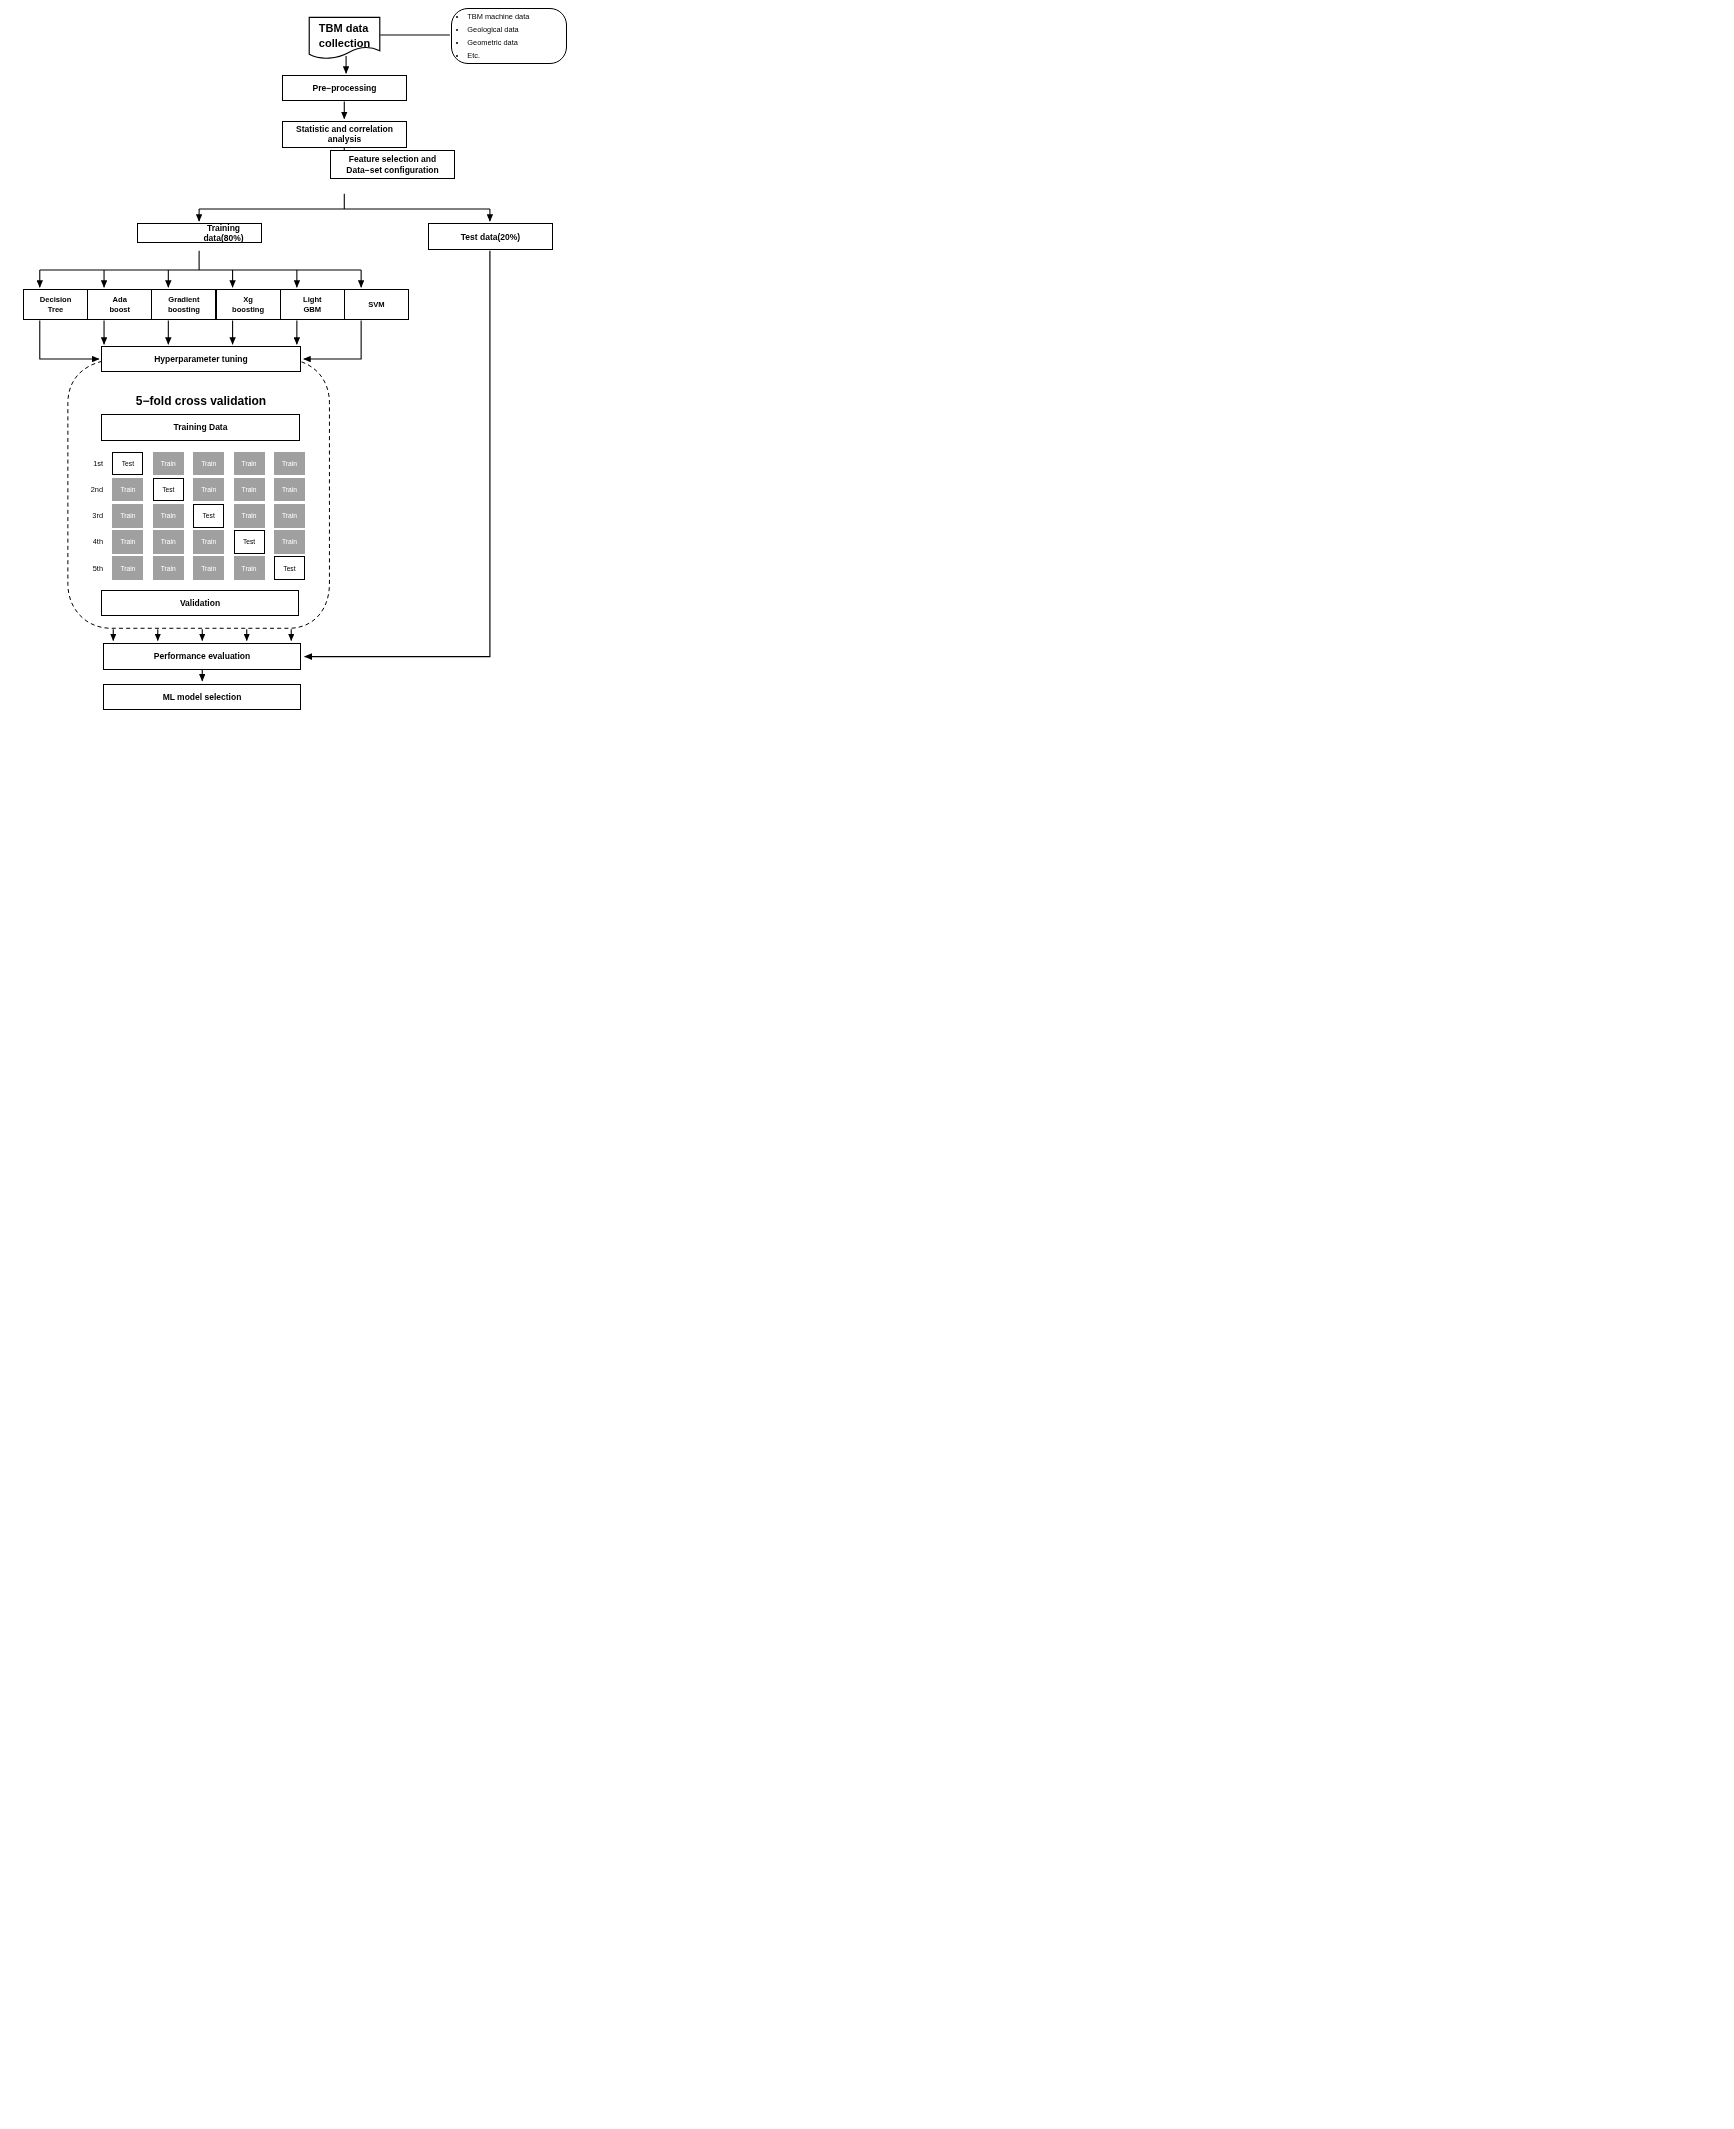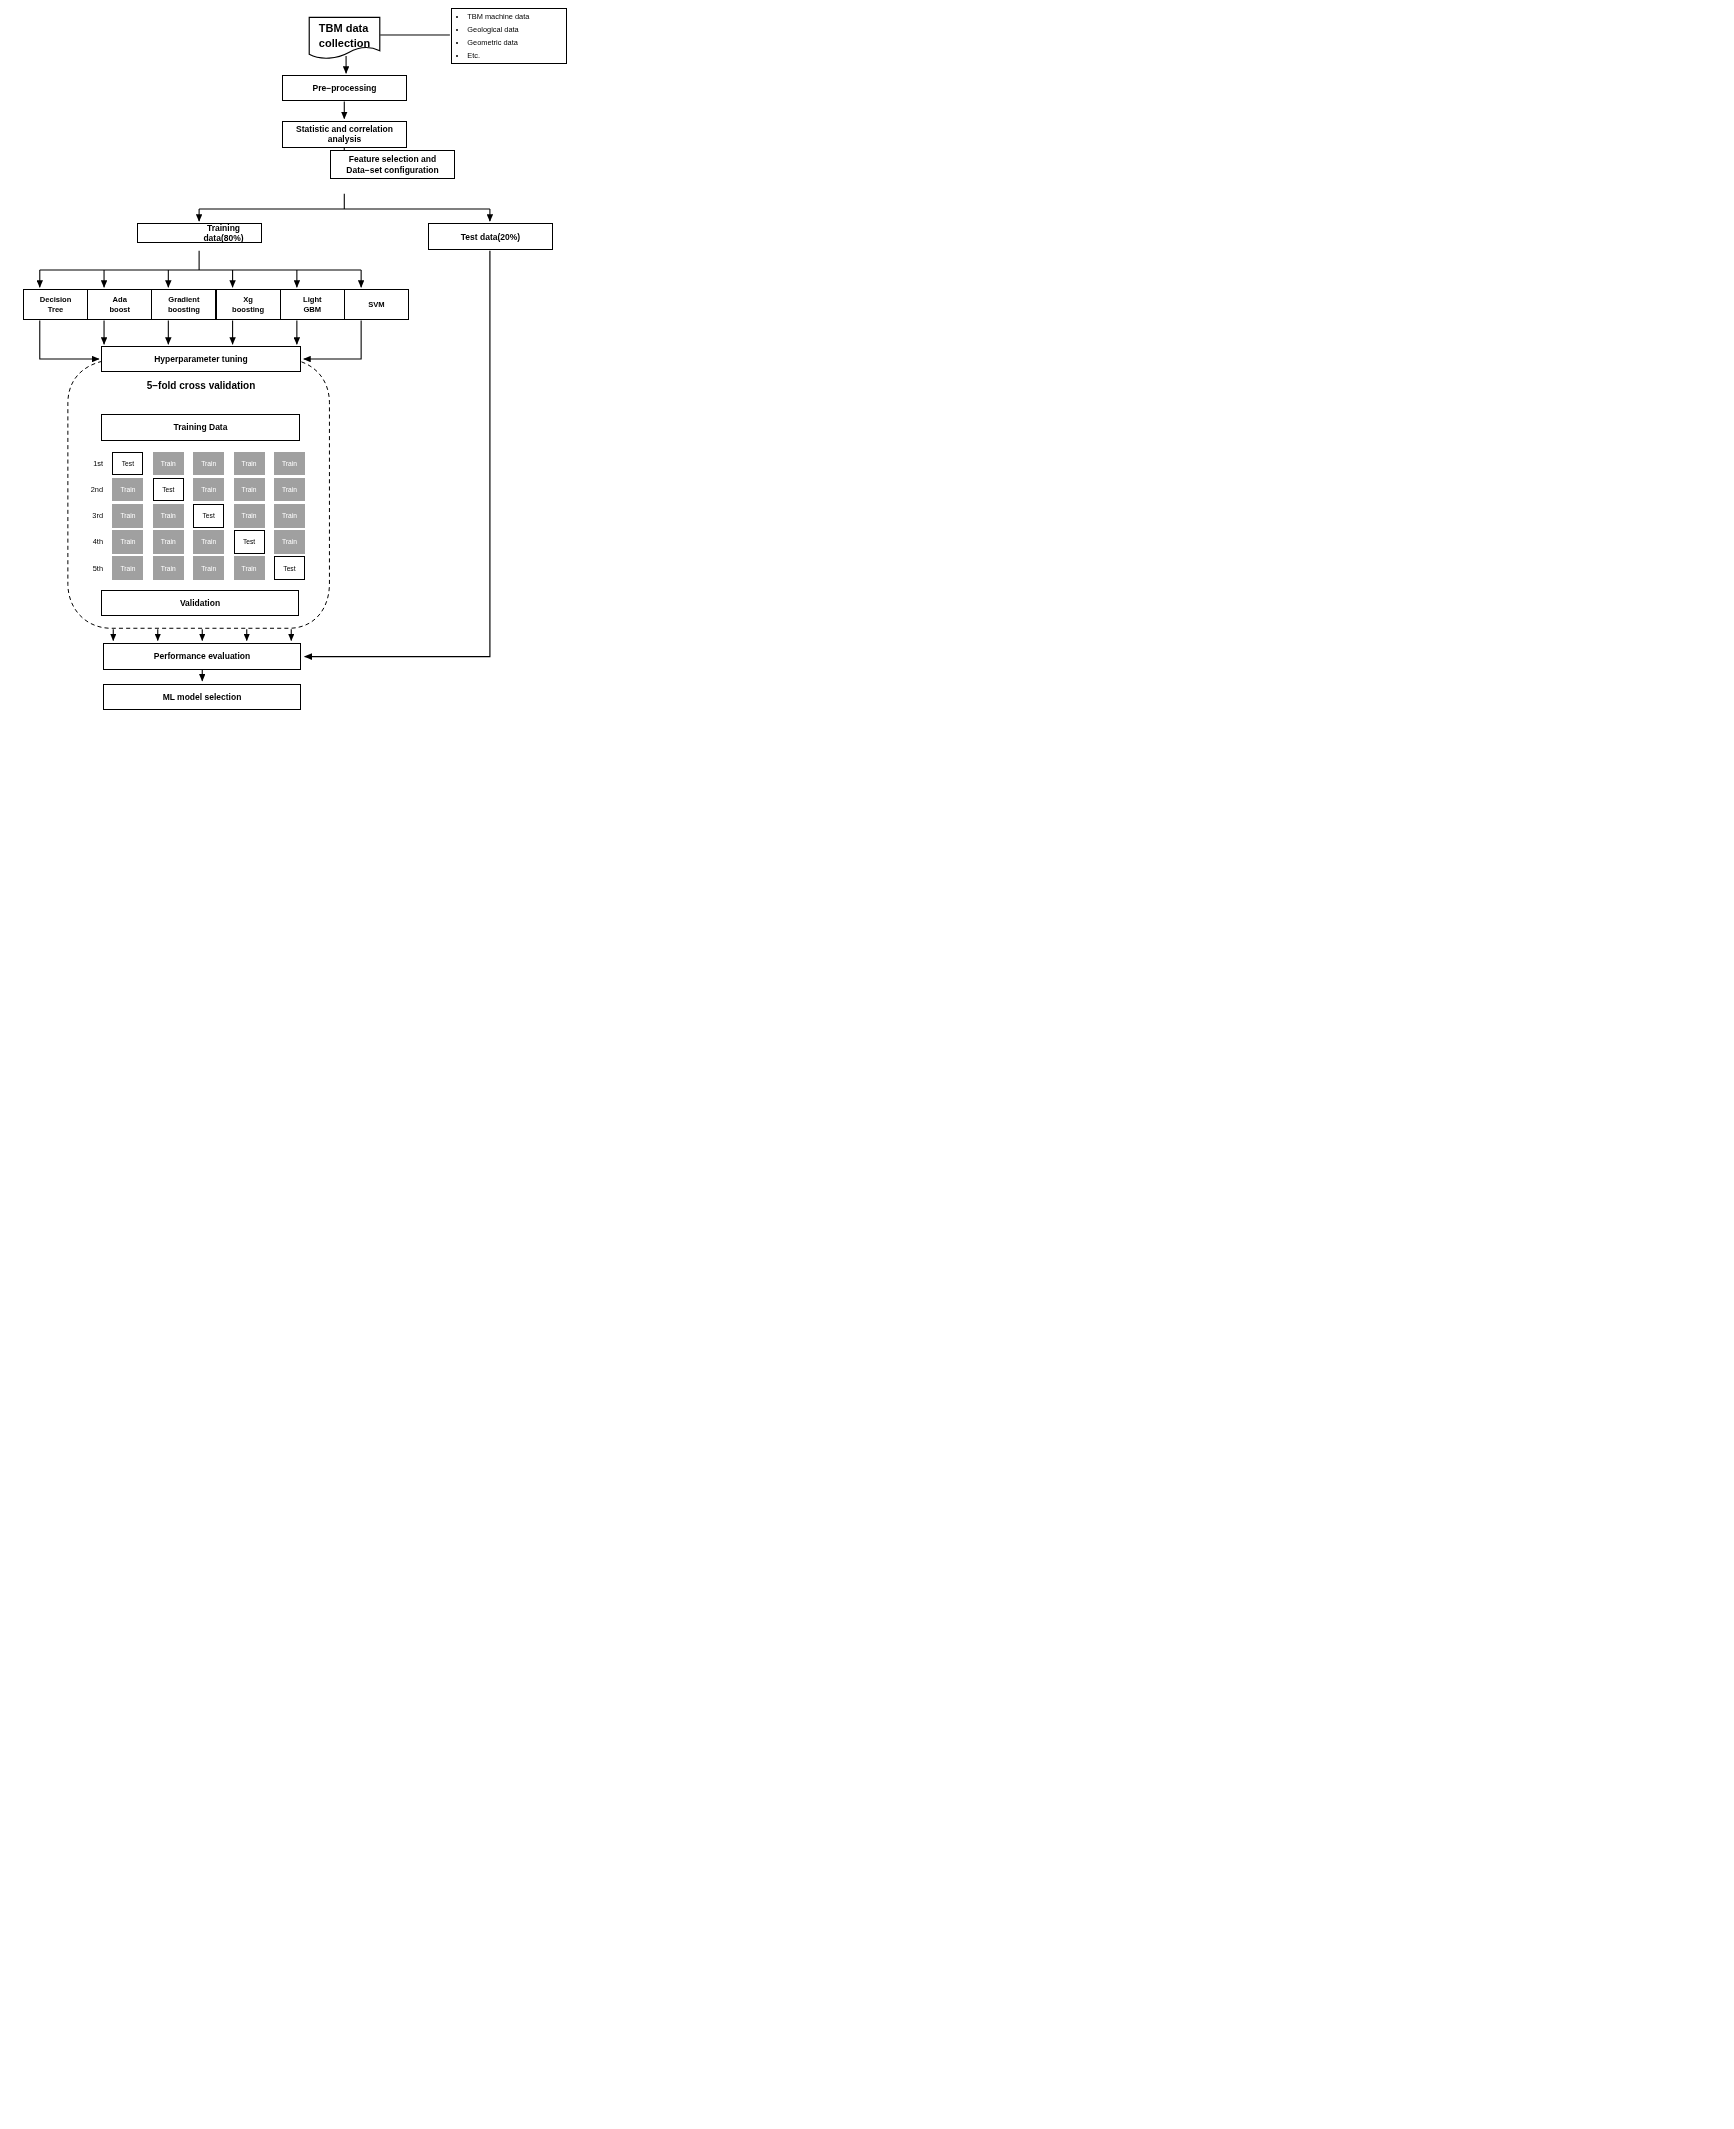--- a/index.html
+++ b/index.html
@@ -35,21 +35,21 @@
   }
   .doc-text{
     position:absolute;
     display:flex;align-items:center;justify-content:center;
     text-align:left;font-weight:bold;font-size:11px;line-height:1.3;
     white-space:pre-line;z-index:2;
   }
   .sources{
     position:absolute;
     left:451px;top:8px;width:116px;height:56px;
-    border:0.9px solid #000;border-radius:0;background:#fff;
+    border:0.9px solid #000;border-radius:17px;background:#fff;
     box-sizing:border-box;z-index:2;
     display:flex;align-items:center;
   }
   .sources ul{
     margin:0;padding:0 0 0 15.3px;
     list-style:disc;
     font-size:7.4px;font-weight:400;line-height:1.77;
   }
   .model-row{
     position:absolute;left:23px;top:289px;width:386px;height:31px;
@@ -166,21 +166,21 @@
 boosting</div>
     <div class="model-box">Xg
 boosting</div>
     <div class="model-box">Light
 GBM</div>
     <div class="model-box">SVM</div>
   </div>
 
   <div class="box" style="left:101px;top:346px;width:200px;height:26px;">Hyperparameter tuning</div>
 
-  <div class="plain" style="left:101px;top:378px;width:200px;height:14.4px;font-size:10px;">5−fold cross validation</div>
+  <div class="plain" style="left:101px;top:394px;width:200px;height:14.4px;font-size:12px;">5−fold cross validation</div>
 
   <div class="box" style="left:101px;top:414px;width:199px;height:26.5px;">Training Data</div>
 
   <div class="cv-grid">
       <div class="fold-label">1st</div>
       <div class="cell test">Test</div>
       <div class="cell train">Train</div>
       <div class="cell train">Train</div>
       <div class="cell train">Train</div>
       <div class="cell train">Train</div>

